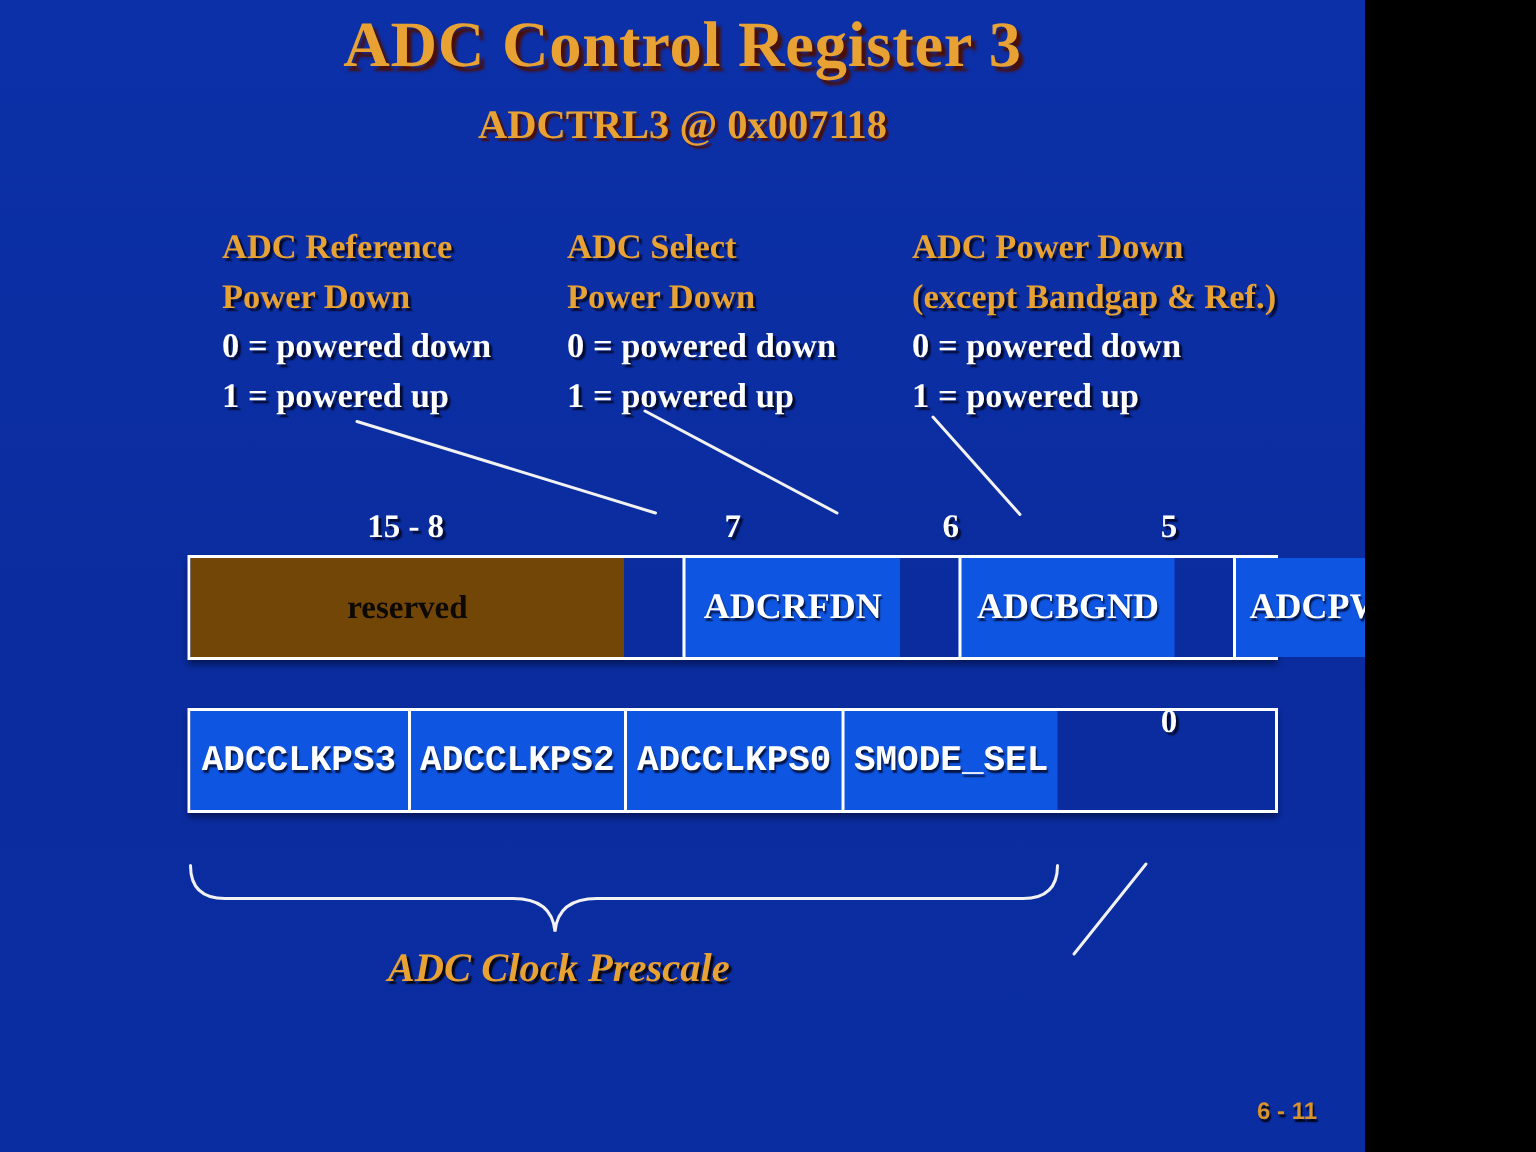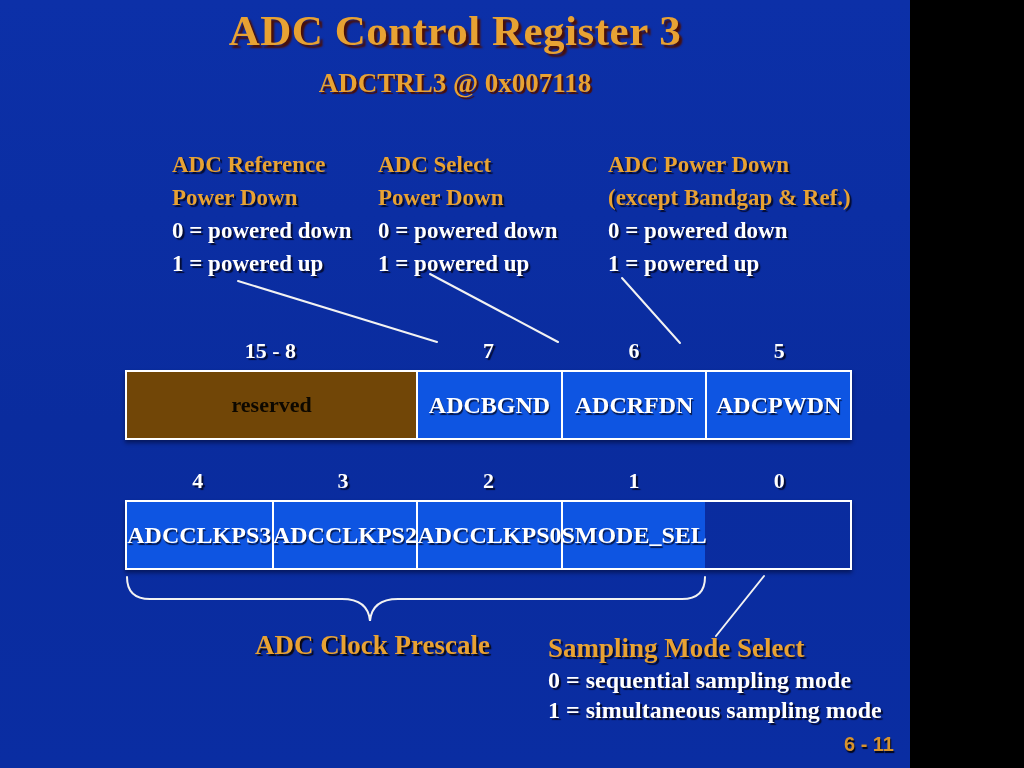--- a/index.html
+++ b/index.html
@@ -28,21 +28,21 @@
     margin-top: 12px;
   }
   .ann {
     position: absolute; top: 148px;
     font-size: 23px; line-height: 33px;
     color: #ffffff;
     text-shadow: 2px 2px 1px rgba(4, 6, 30, 0.85);
     white-space: nowrap;
   }
   .ann .head { color: #e8a233; }
-  .ann1 { left: 148px; margin-left: 24px; }
+  .ann1 { left: 148px; }
   .ann2 { left: 378px; }
   .ann3 { left: 608px; }
   .overlay { position: absolute; left: 0; top: 0; width: 1024px; height: 768px; pointer-events: none; }
   .bitrow {
     position: absolute; left: 125px; width: 727px;
     display: flex; text-align: center;
     font-size: 22px; color: #ffffff;
     text-shadow: 2px 2px 1px rgba(4, 6, 30, 0.85);
     justify-content: center;
   }
@@ -50,52 +50,53 @@
   .bitrow-2 { top: 468px; }
   .bitcell { flex: none; }
   .w40 { width: 40%; }
   .w20 { width: 20%; }
   .regtable {
     position: absolute; left: 125px; width: 727px; height: 70px;
     display: flex; box-sizing: border-box;
     border: 2px solid #ffffff;
     box-shadow: 0 3px 4px rgba(0,0,20,0.45);
   }
-  .regtable-1 { top: 370px; }
-  .regtable-2 { top: 500px; }
+  .regtable-1 { top: 370px; gap: 39px; }
+  .regtable-2 { top: 472px; font-family: Liberation Mono, monospace; }
   .cell {
     flex: none; box-sizing: border-box;
     display: flex; align-items: center; justify-content: center;
     background: #0e55e2; color: #ffffff;
     font-size: 24px; white-space: nowrap;
     border-left: 2px solid #ffffff;
     text-shadow: 1px 2px 1px rgba(4, 6, 30, 0.8);
   }
   .cell:first-child { border-left: none; }
   .cell.reserved {
     background: #714607; color: #0d0800;
     font-size: 22px; text-shadow: none;
   }
   .prescale-label {
     position: absolute; left: 200px; top: 630px; width: 345px;
     text-align: center; font-size: 27px;
     color: #e8a233; text-shadow: 2px 2px 1px rgba(10, 4, 4, 0.9);
     white-space: nowrap;
+    font-style: italic;
   }
   .sampling {
     position: absolute; left: 548px; top: 632px;
     color: #ffffff; text-shadow: 2px 2px 1px rgba(4, 6, 30, 0.85);
     white-space: nowrap;
   }
   .sampling .head { font-size: 27px; line-height: 33px; color: #e8a233; }
   .sampling .val { font-size: 24px; line-height: 30px; }
   .pagenum {
-    position: absolute; right: 16px; top: 733px;
+    position: absolute; right: 32px; top: 733px;
     font-family: "Liberation Sans", "DejaVu Sans", sans-serif;
-    font-weight: bold; font-size: 20px;
+    font-weight: bold; font-size: 16px;
     color: #d8932c; text-shadow: 1px 2px 1px rgba(0, 0, 10, 0.9);
   }
 </style>
 </head>
 <body>
 
 <div class="slide">
 
   <div class="title">ADC Control Register 3</div>
   <div class="subtitle">ADCTRL3 @ 0x007118</div>
@@ -129,43 +130,38 @@
 
   <div class="bitrow bitrow-1">
     <span class="bitcell w40">15 - 8</span>
     <span class="bitcell w20">7</span>
     <span class="bitcell w20">6</span>
     <span class="bitcell w20">5</span>
   </div>
 
   <div class="regtable regtable-1">
     <div class="cell reserved w40">reserved</div>
+    <div class="cell w20">ADCRFDN</div>
     <div class="cell w20">ADCBGND</div>
-    <div class="cell w20">ADCRFDN</div>
     <div class="cell w20">ADCPWDN</div>
   </div>
 
   <div class="bitrow bitrow-2">
     <span class="bitcell w20">4</span>
     <span class="bitcell w20">3</span>
     <span class="bitcell w20">2</span>
     <span class="bitcell w20">1</span>
     <span class="bitcell w20">0</span>
   </div>
 
   <div class="regtable regtable-2">
     <div class="cell w20">ADCCLKPS3</div>
     <div class="cell w20">ADCCLKPS2</div>
     <div class="cell w20">ADCCLKPS0</div>
     <div class="cell w20">SMODE_SEL</div>
   </div>
 
   <div class="prescale-label">ADC Clock Prescale</div>
 
-  <div class="sampling">
-    <div class="head">Sampling Mode Select</div>
-    <div class="val">0 = sequential sampling mode</div>
-    <div class="val">1 = simultaneous sampling mode</div>
-  </div>
 
   <div class="pagenum">6 - 11</div>
 
 </div>
 
 </body></html>

